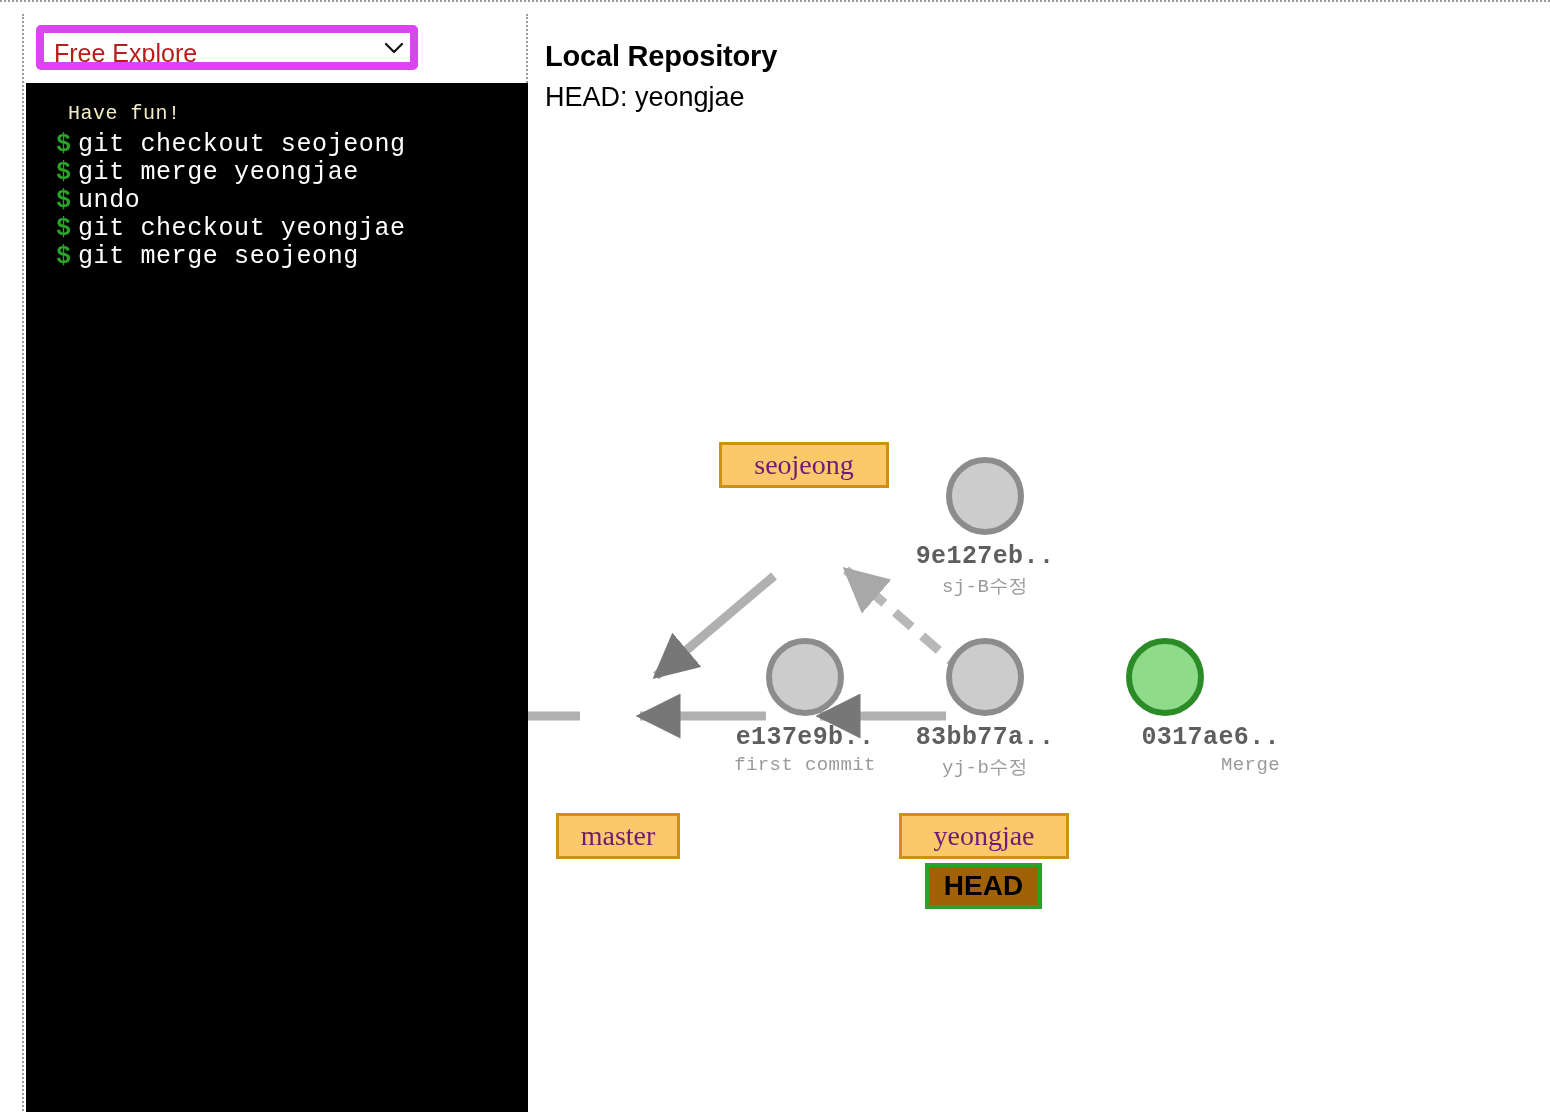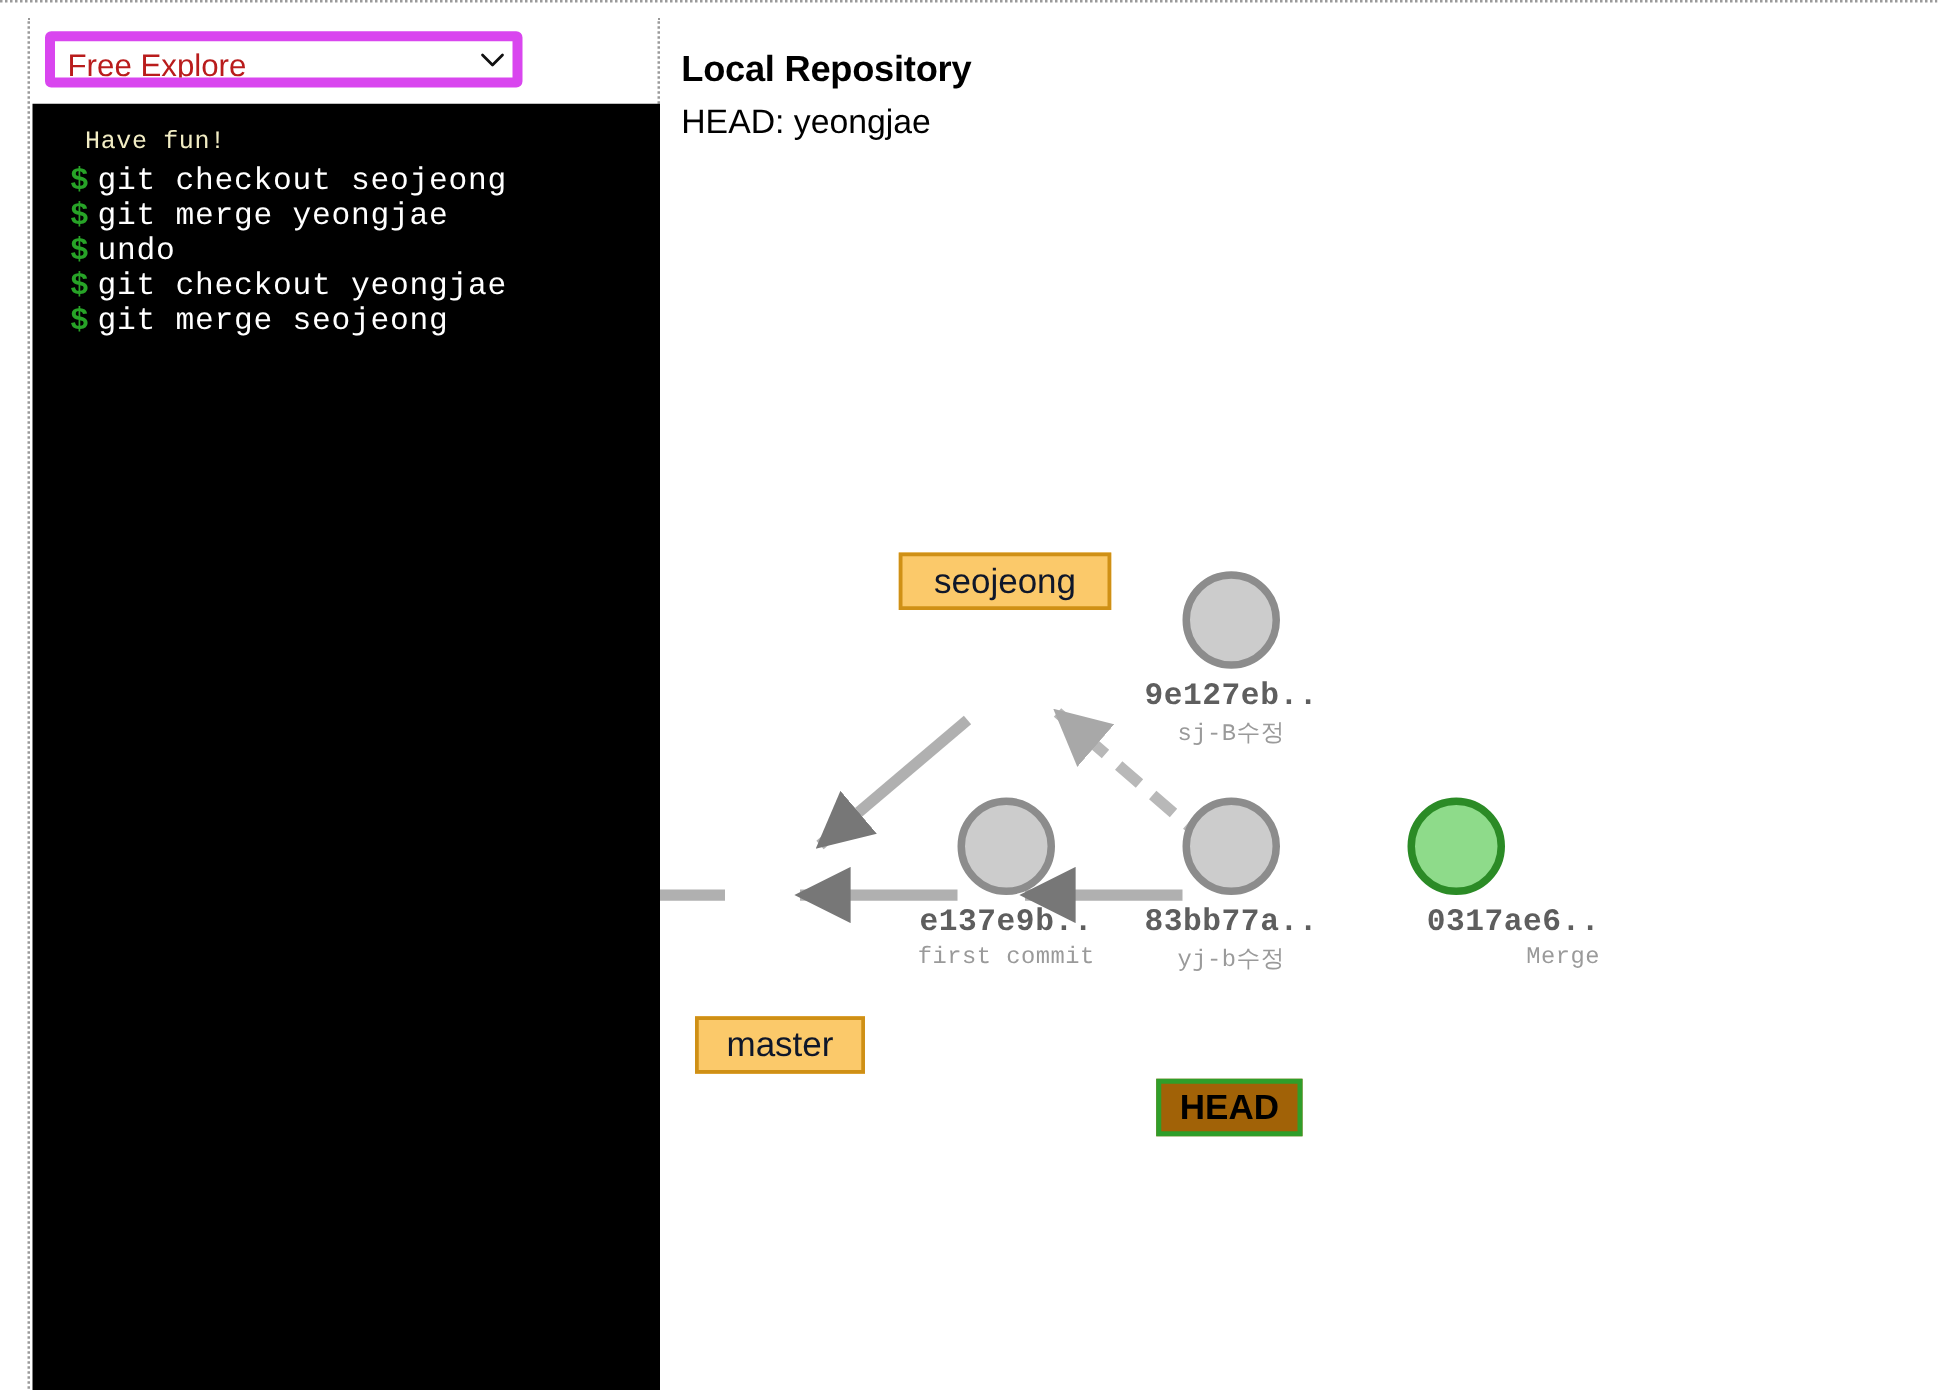--- a/index.html
+++ b/index.html
@@ -197,22 +197,22 @@
     letter-spacing: 0.4px;
     white-space: nowrap;
     margin-top: 2px;
   }
 
   .branch-label {
     position: absolute;
     box-sizing: border-box;
     background: #fbc96a;
     border: 3px solid #cf9016;
-    color: #0f172a;
-    font-family: Liberation Sans, sans-serif;
+    color: #701a75;
+    font-family: Liberation Serif, serif;
     font-size: 28px;
     line-height: 36px;
     text-align: center;
     padding: 2px 14px;
     white-space: nowrap;
   }
 
   .head-label {
     position: absolute;
     box-sizing: border-box;
@@ -318,20 +318,21 @@
         <div class="commit-hash">0317ae6..</div>
         <div class="commit-msg">Merge</div>
       </div>
       <div class="commit-caption" style="left:342px; top:528px;">
         <div class="commit-hash">9e127eb..</div>
         <div class="commit-msg">sj-B수정</div>
       </div>
 
       <div class="branch-label" style="left:191px; top:428px; width:170px;">seojeong</div>
 
-      <div class="branch-label" style="left:28px; top:799px; width:136px;">master</div>
-
+      <div class="branch-label" style="left:28px; top:799px; width:124px;">master</div>
+
+      <div class="branch-label" style="left:371px; top:799px; width:170px;">yeongjae</div>
 
       <div class="head-label" style="left:397px; top:849px; width:117px;">HEAD</div>
 
     </div>
   </div>
 </div>
 
 </body></html>

